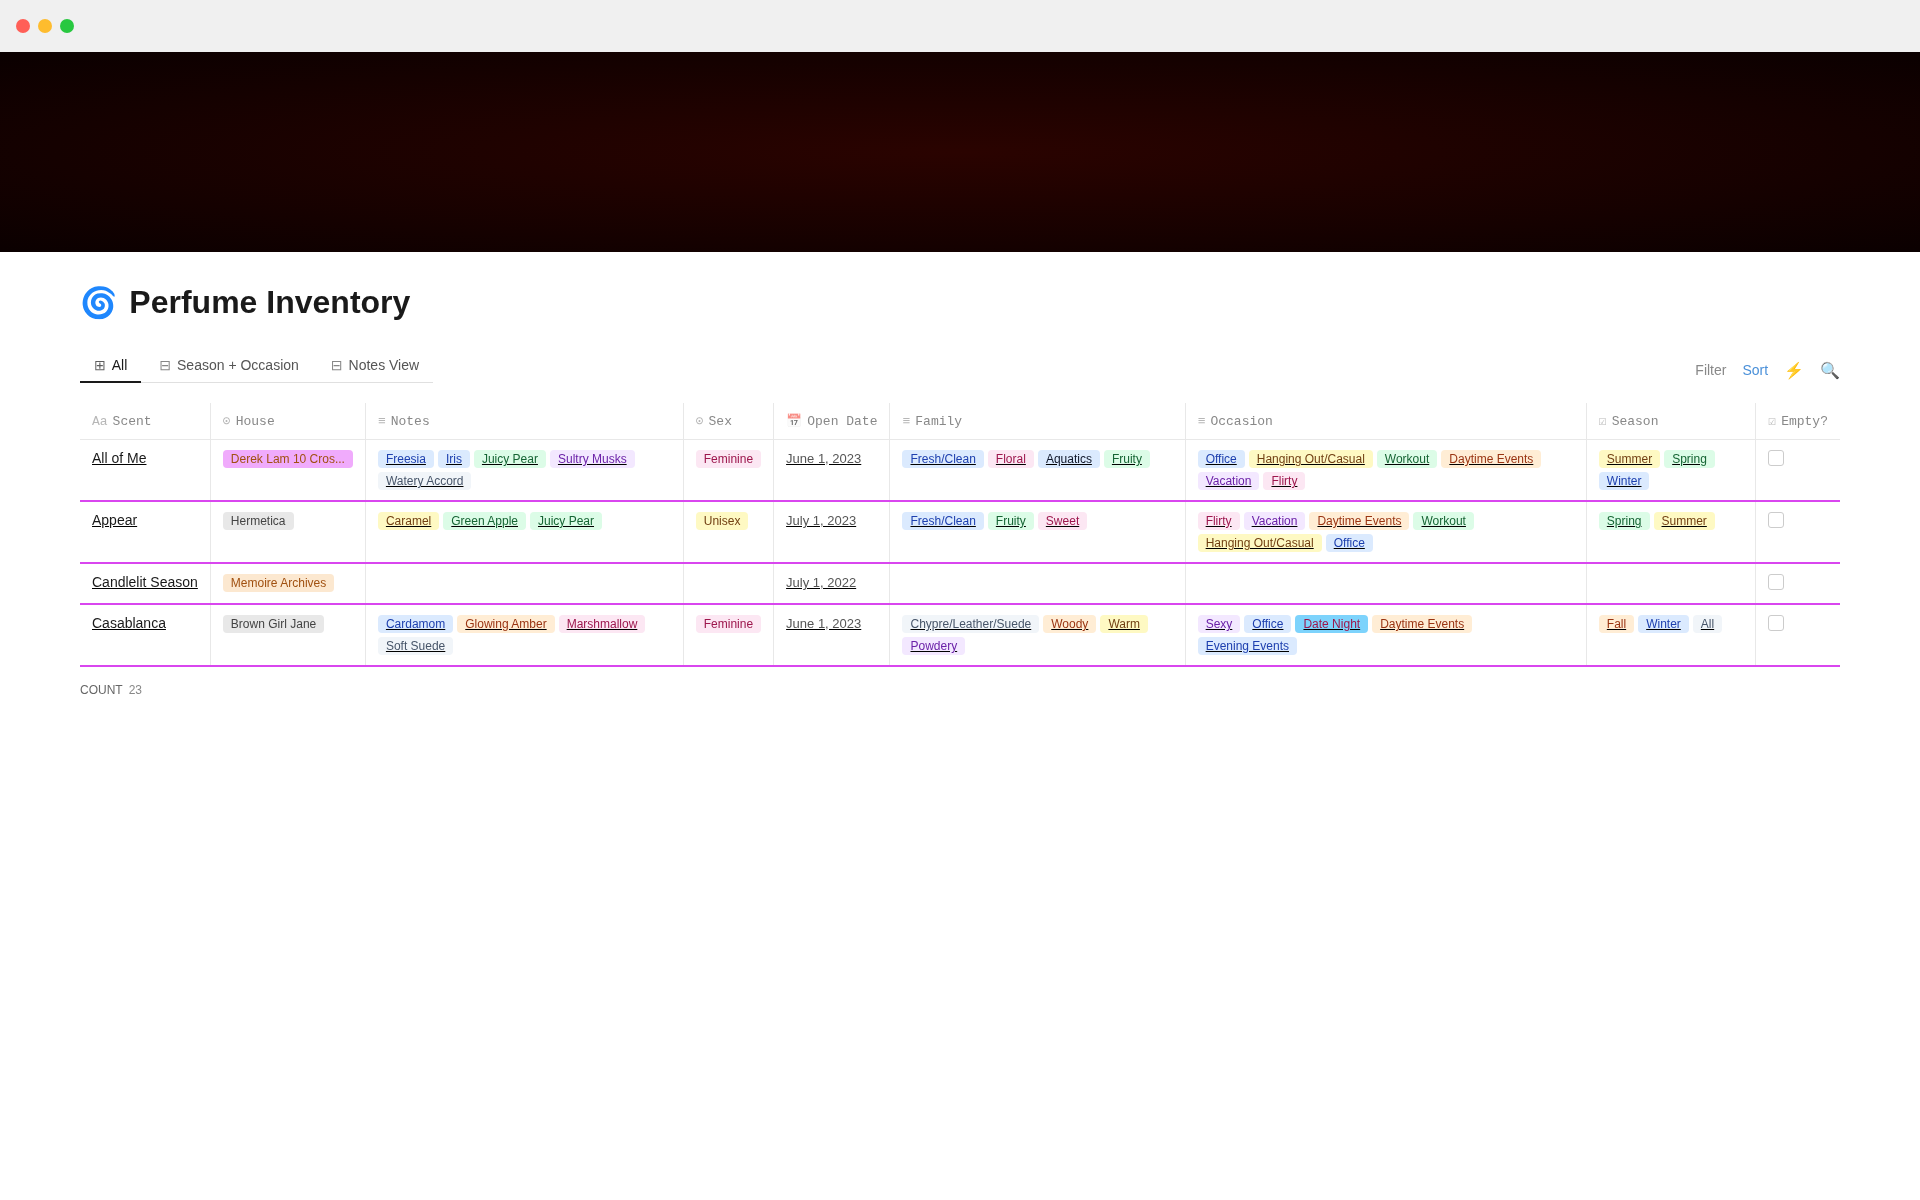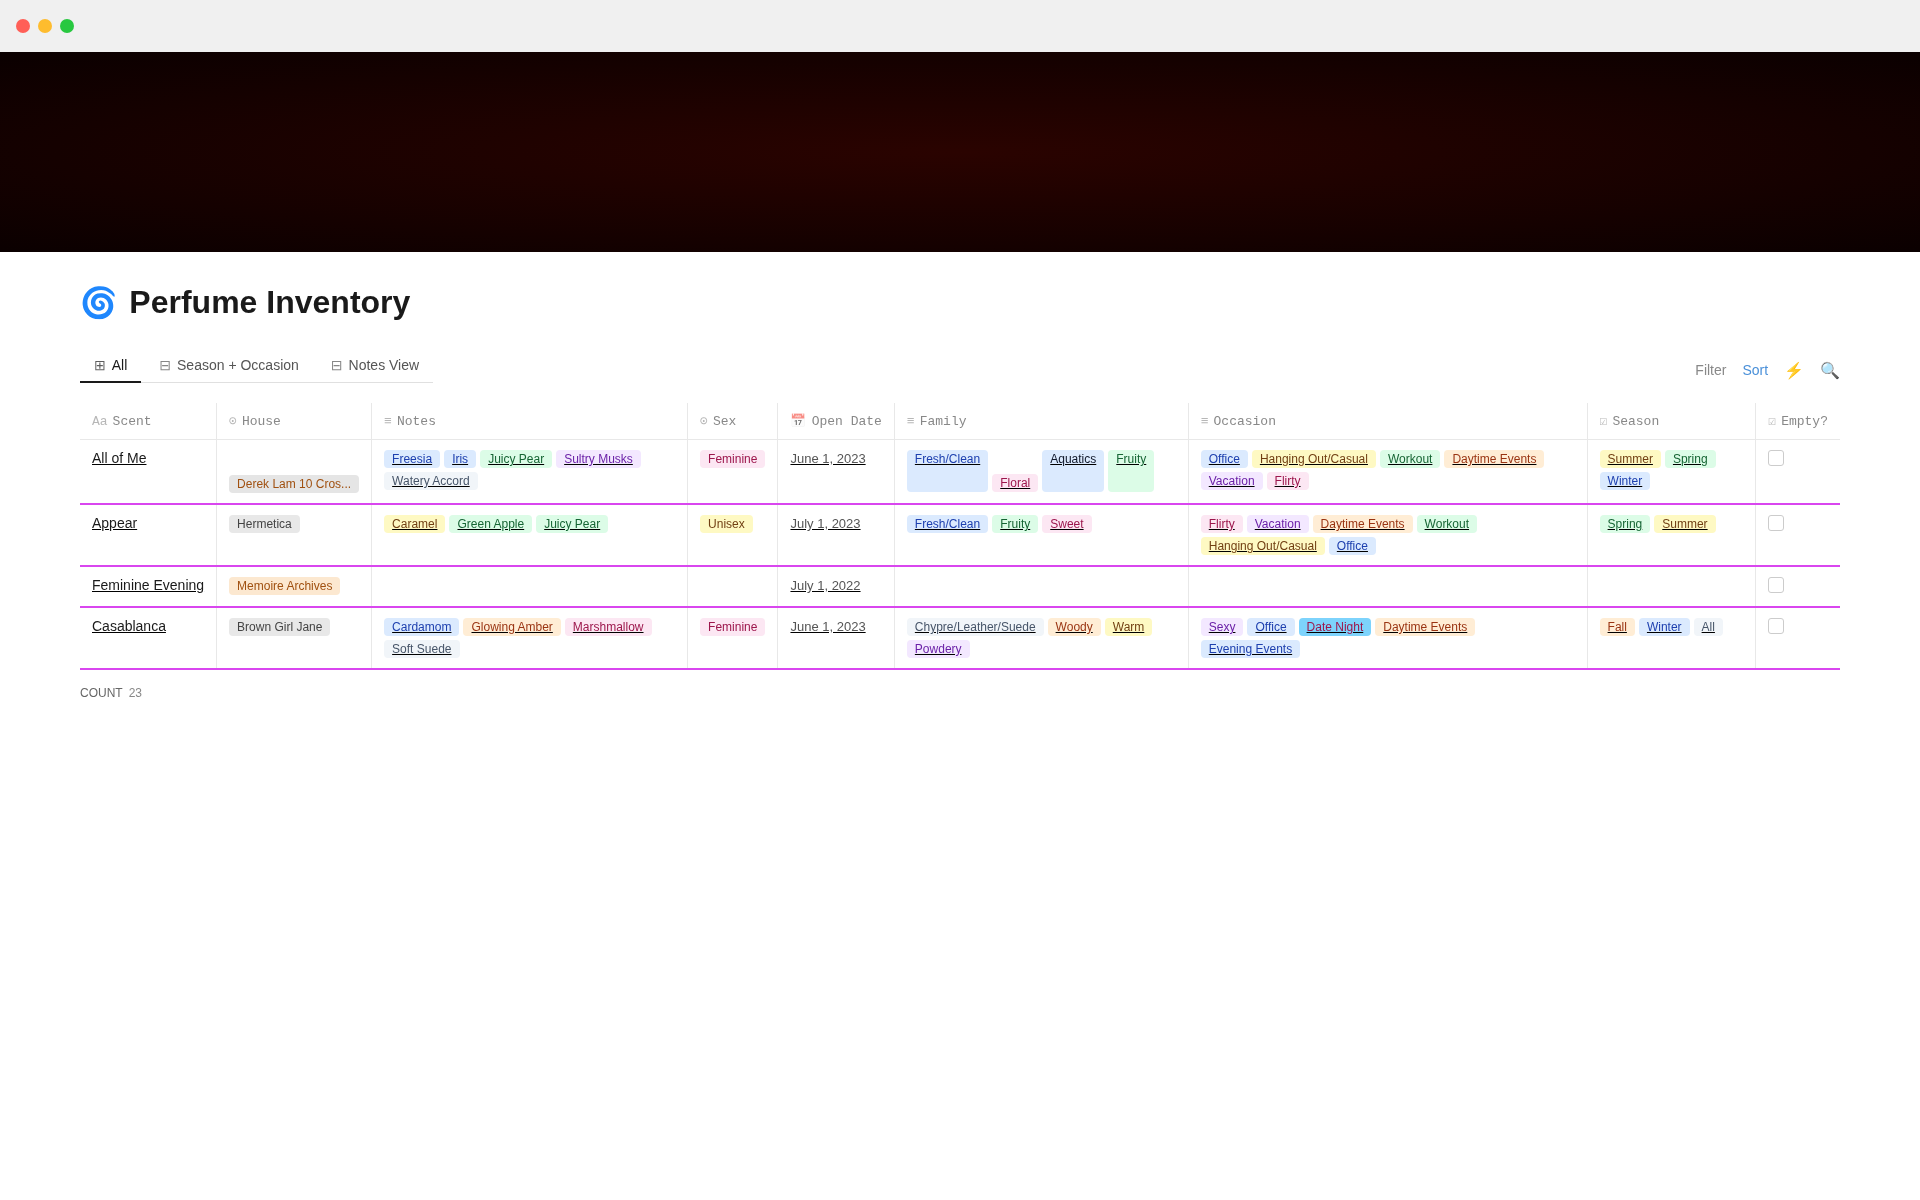--- a/index.html
+++ b/index.html
@@ -160,42 +160,42 @@
     .tag {
       display: inline-block;
       padding: 2px 8px;
       border-radius: 4px;
       font-size: 12px;
       font-weight: 500;
       white-space: nowrap;
     }
 
     
-    .tag-house-derek { background: #e5e5e5; color: #a05010; margin-top: 25px; }
+    .tag-house-derek { background: #f0abfc; color: #a05010; }
     .tag-house-hermetica { background: #e8e8e8; color: #444; }
     .tag-house-creed { background: #fce8d0; color: #a05010; }
     .tag-house-memoire { background: #fce8d0; color: #a05010; }
     .tag-house-brown { background: #e8e8e8; color: #444; }
 
     
     .tag-note-blue { background: #dbeafe; color: #1e40af; }
     .tag-note-green { background: #dcfce7; color: #166534; }
     .tag-note-purple { background: #f3e8ff; color: #6b21a8; }
     .tag-note-pink { background: #fce7f3; color: #9d174d; }
     .tag-note-yellow { background: #fef9c3; color: #713f12; }
     .tag-note-peach { background: #ffedd5; color: #9a3412; }
     .tag-note-gray { background: #f1f5f9; color: #475569; }
 
     
     .tag-sex-feminine { background: #fce7f3; color: #9d174d; }
     .tag-sex-unisex { background: #fef9c3; color: #713f12; }
 
     
     .tag-family-fresh { background: #dbeafe; color: #1e40af; }
-    .tag-family-floral { background: #fce7f3; color: #9d174d; margin-top: 24px; }
+    .tag-family-floral { background: #fce7f3; color: #9d174d; }
     .tag-family-aquatics { background: #dbeafe; color: #0f172a; }
     .tag-family-fruity { background: #dcfce7; color: #166534; }
     .tag-family-sweet { background: #fce7f3; color: #9d174d; }
     .tag-family-chypre { background: #f1f5f9; color: #475569; }
     .tag-family-woody { background: #ffedd5; color: #9a3412; }
     .tag-family-warm { background: #fef9c3; color: #713f12; }
     .tag-family-powdery { background: #f3e8ff; color: #6b21a8; }
 
     
     .tag-occ-office { background: #dbeafe; color: #1e40af; }
@@ -380,21 +380,21 @@
             </td>
             <td>
               <div class="tags">
                 <span class="tag tag-season-spring">Spring</span>
                 <span class="tag tag-season-summer">Summer</span>
               </div>
             </td>
             <td><span class="checkbox"></span></td>
           </tr>
           <tr>
-            <td><span class="scent-name">Feminine Evening</span></td>
+            <td><span class="scent-name">Candlelit Season</span></td>
             <td><span class="tag tag-house-memoire">Memoire Archives</span></td>
             <td></td>
             <td></td>
             <td><span class="date-text">July 1, 2022</span></td>
             <td></td>
             <td></td>
             <td></td>
             <td><span class="checkbox"></span></td>
           </tr>
           <tr>

